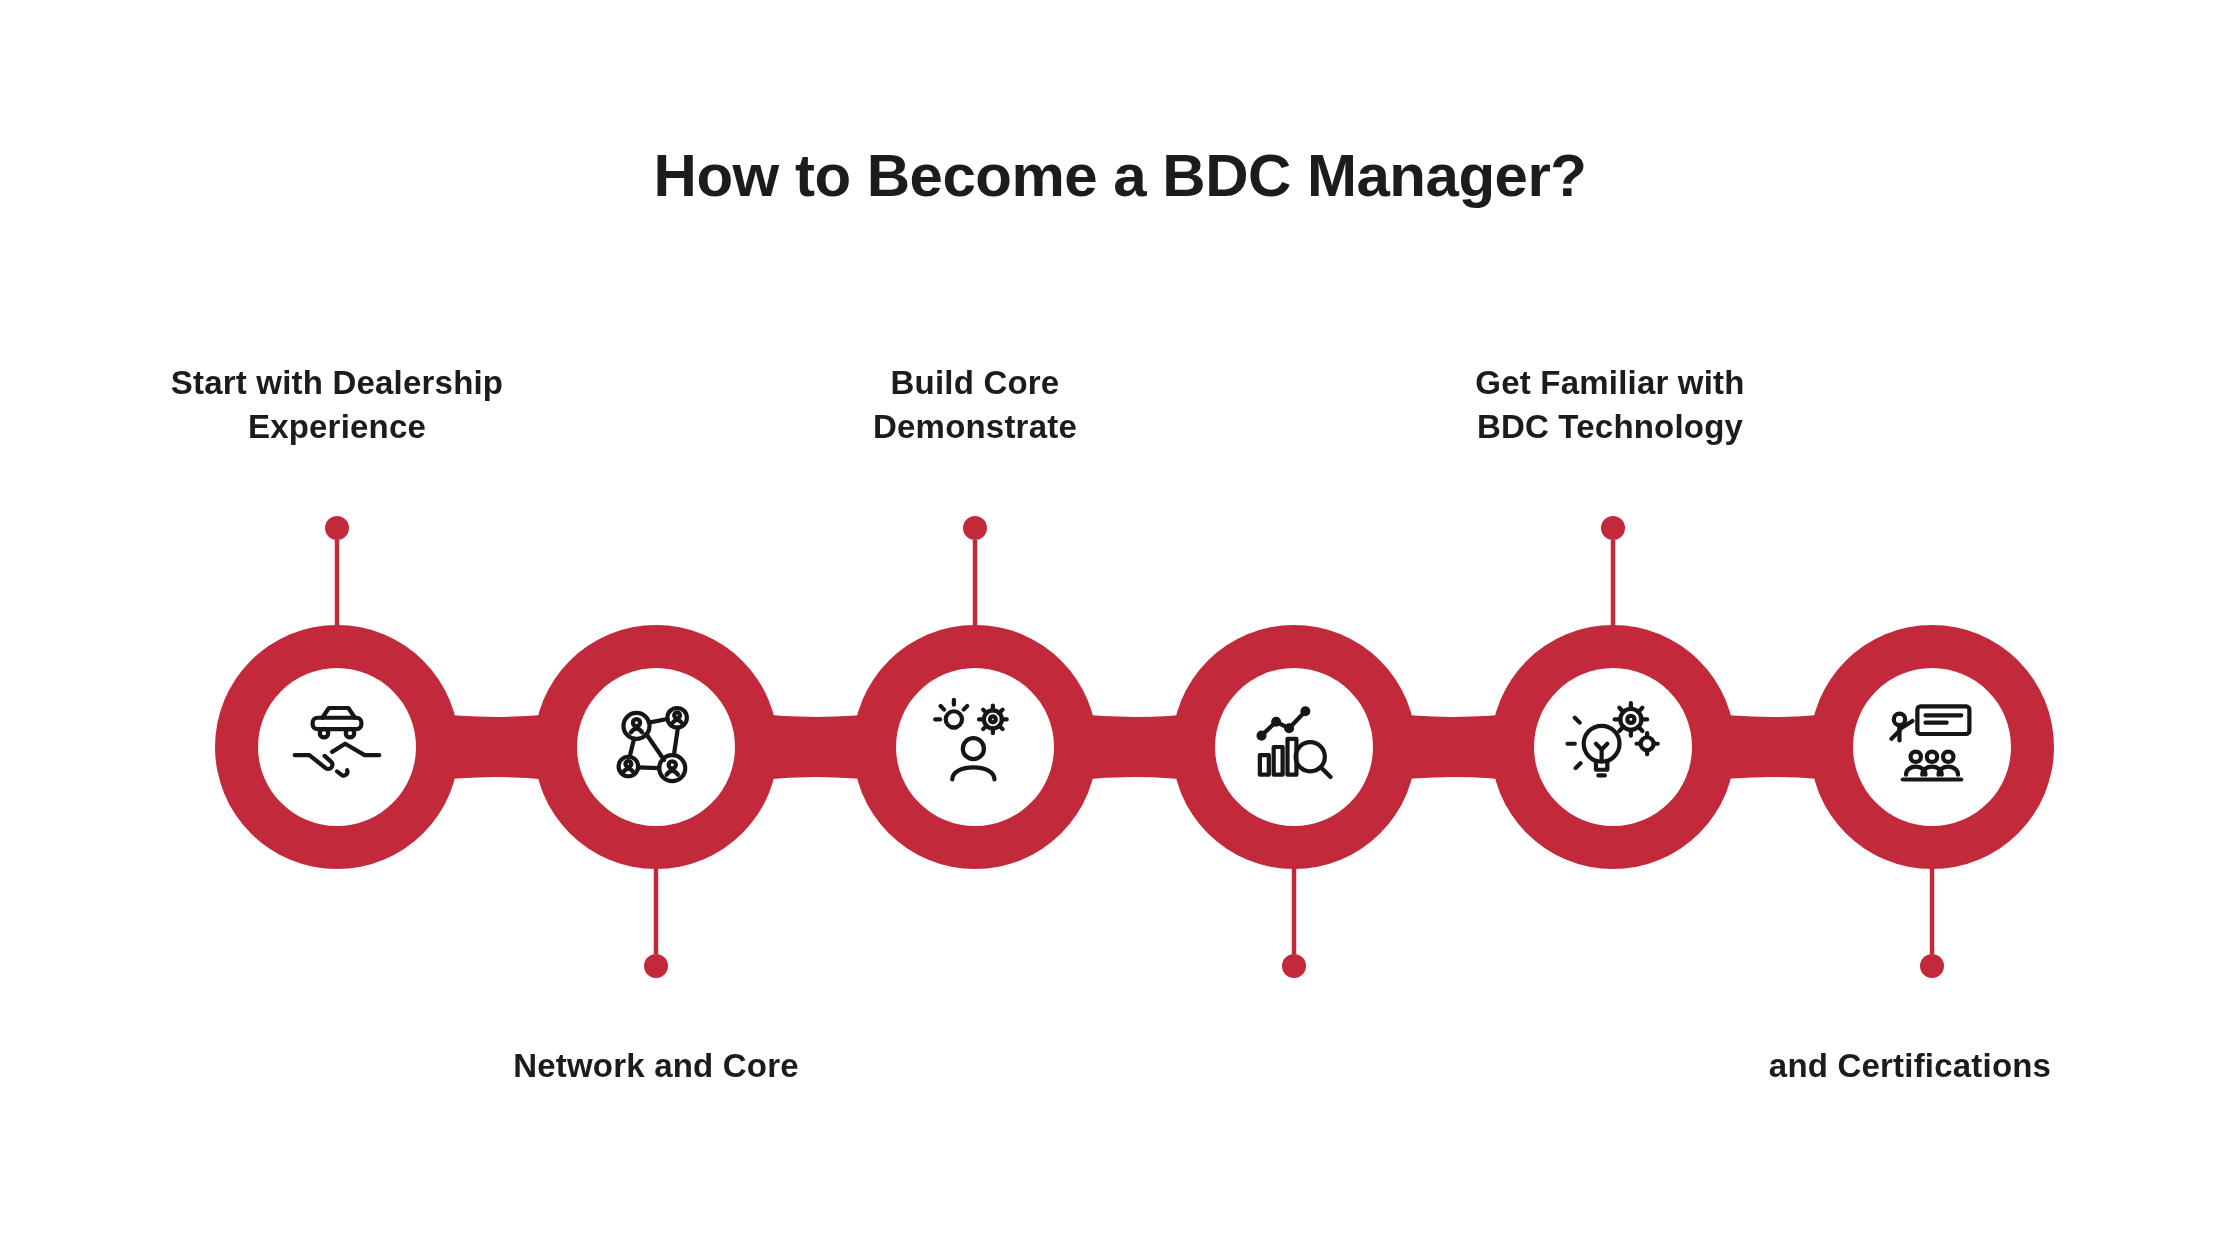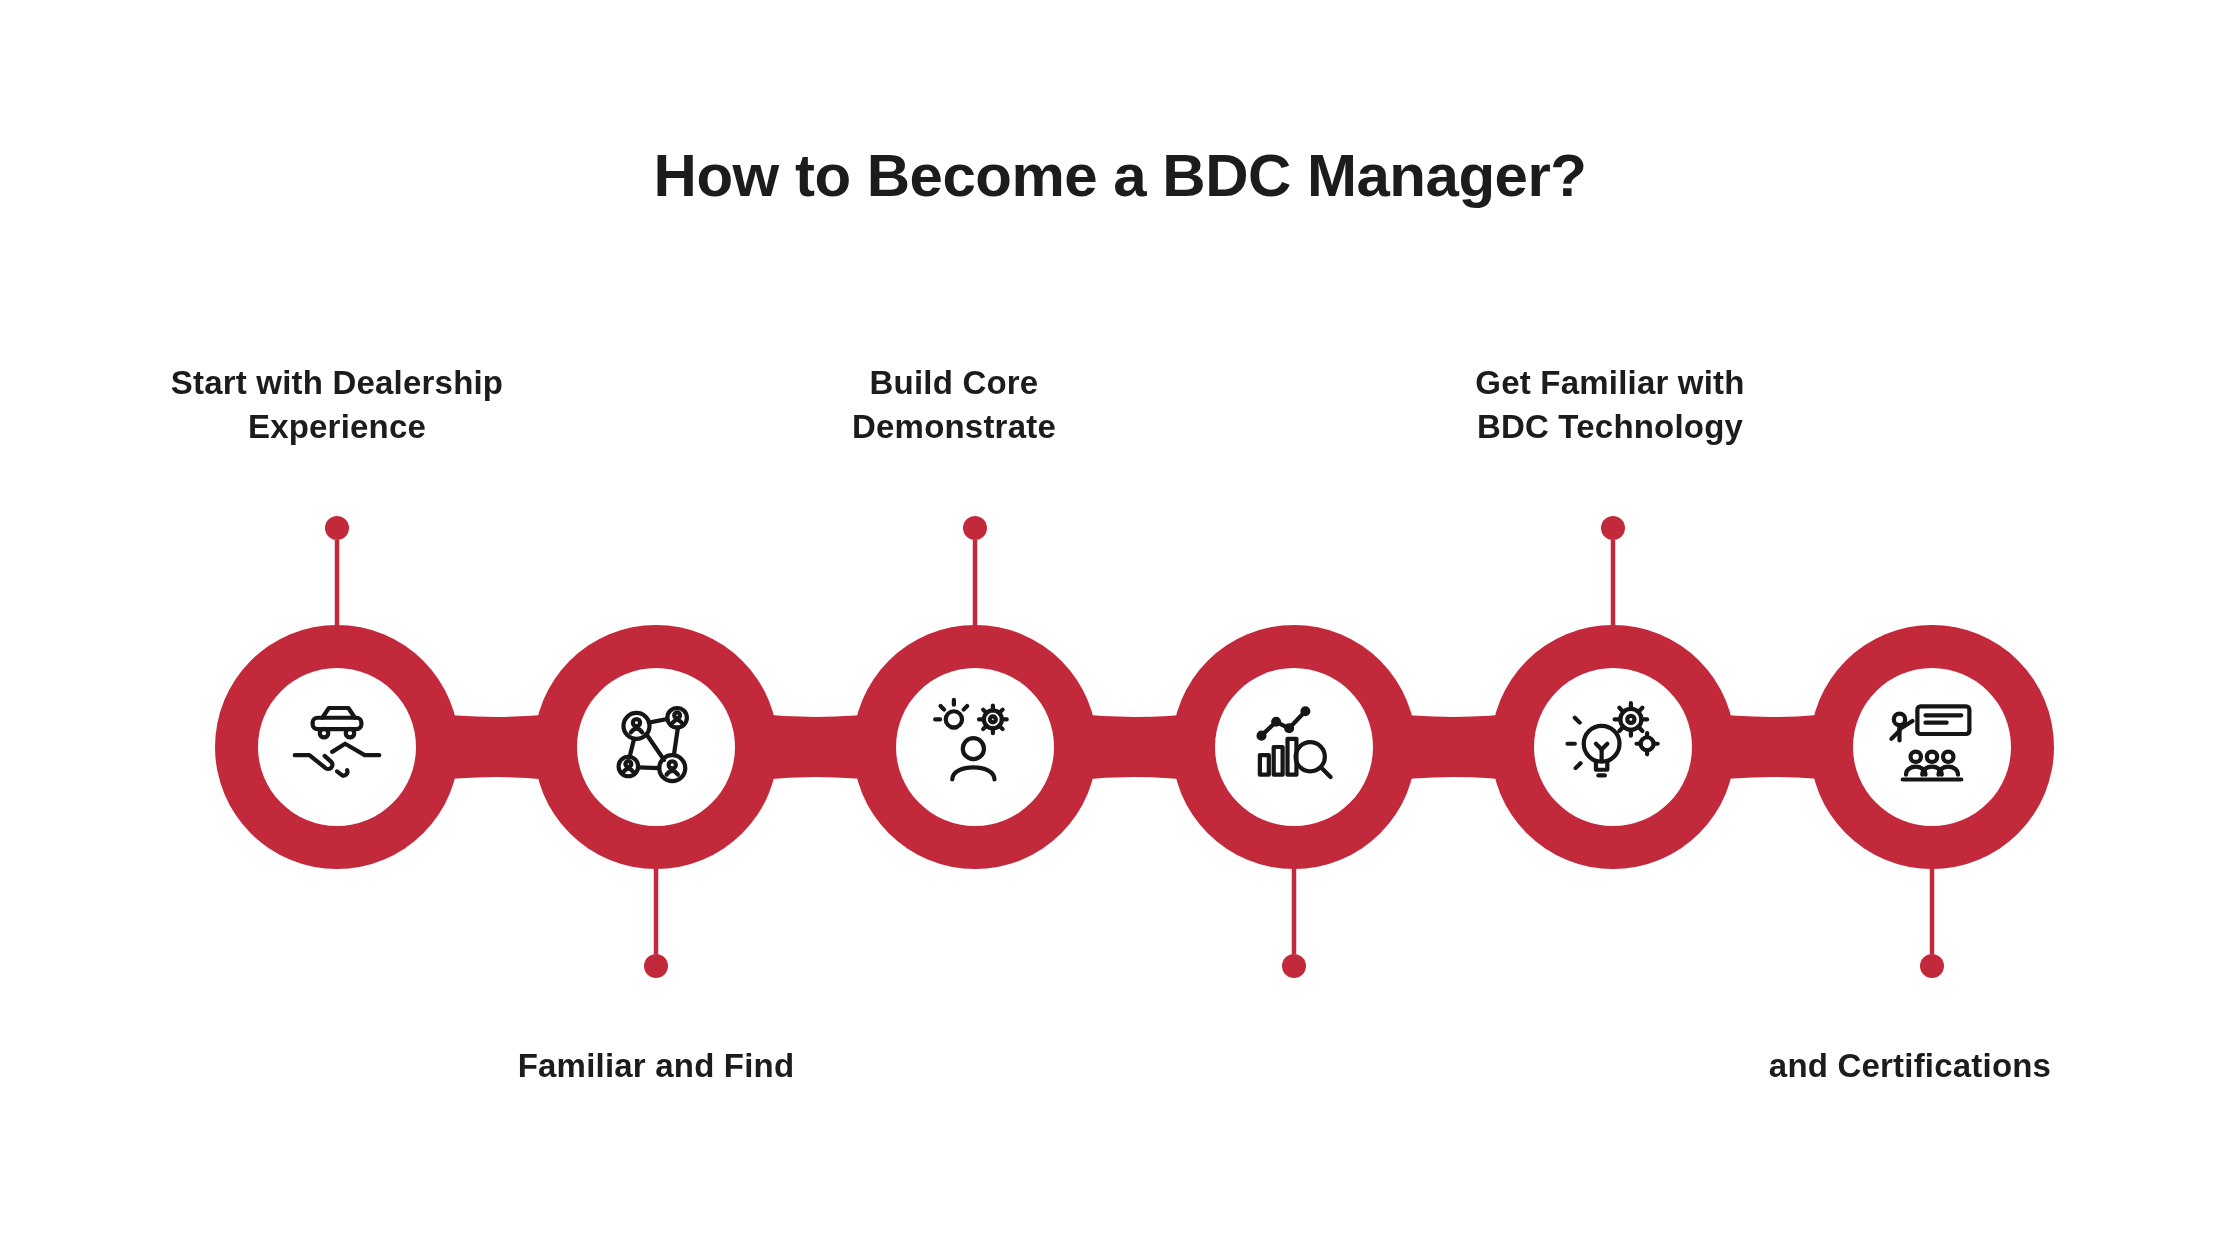--- a/index.html
+++ b/index.html
@@ -206,29 +206,29 @@
       <path d="M26 49 c0-6.5 12-6.5 12 0"></path>
       <path d="M36 49 c0-6.5 12-6.5 12 0"></path>
       <path d="M14 52 h36"></path>
     </svg>
   </div>
 
   <div class="step-label" style="left:337px; top:322px">
     <div>Start with Dealership</div>
     <div>Experience</div>
   </div>
-  <div class="step-label" style="left:954px; top:322px">
+  <div class="step-label" style="left:975px; top:322px">
     <div>Build Core</div>
     <div>Demonstrate</div>
   </div>
   <div class="step-label" style="left:1610px; top:322px">
     <div>Get Familiar with</div>
     <div>BDC Technology</div>
   </div>
 
   <div class="step-label" style="left:656px; top:1005px">
-    <div>Familiar and Find</div>
+    <div>Network and Core</div>
   </div>
   <div class="step-label" style="left:1910px; top:1005px">
     <div>and Certifications</div>
   </div>
 
 </div>
 
 </body></html>

